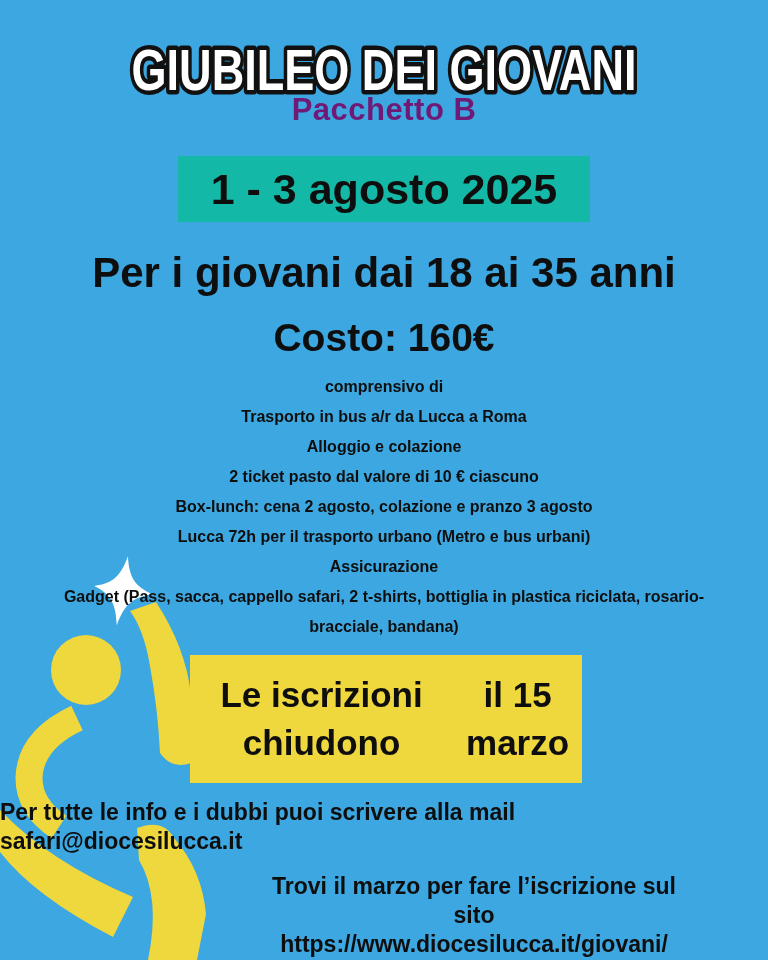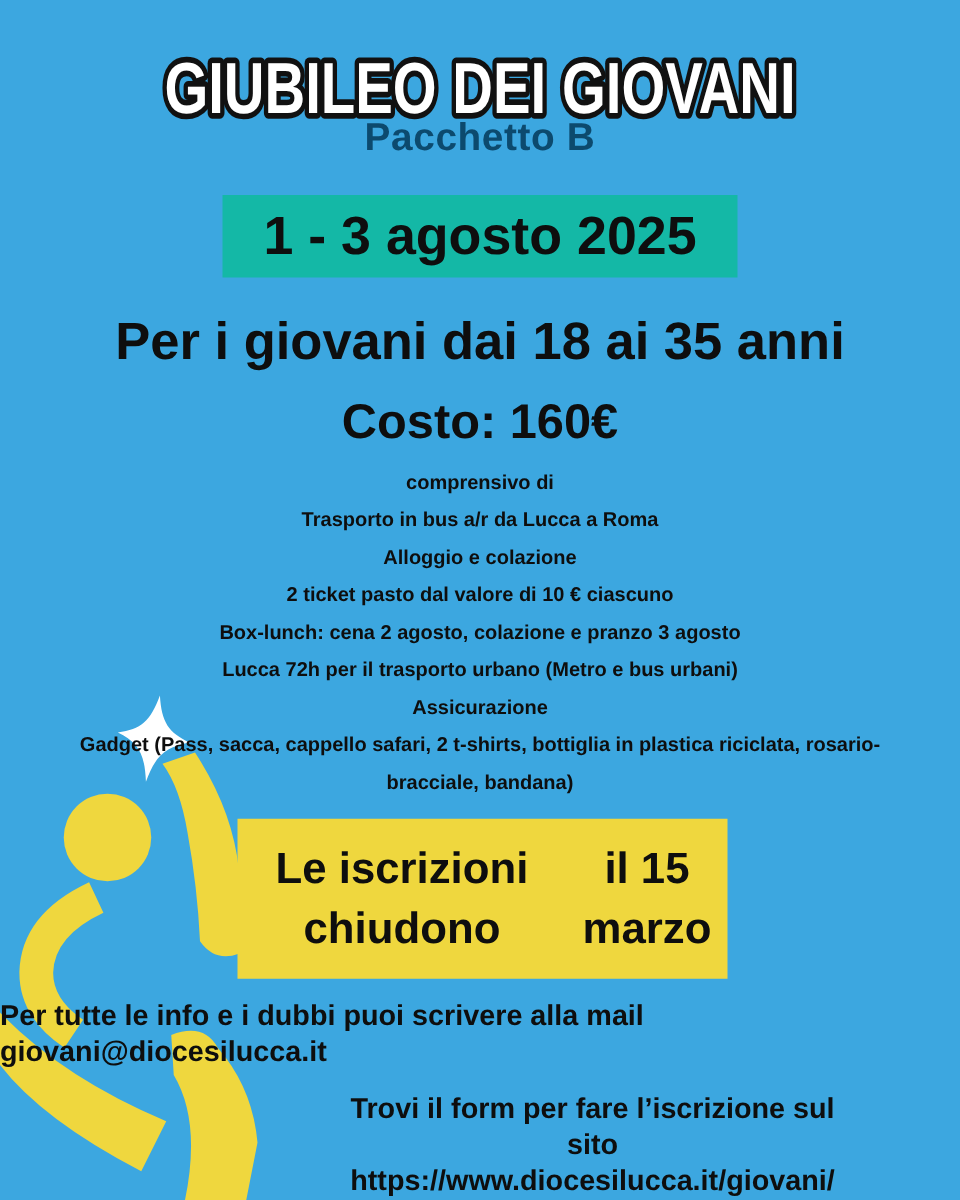--- a/index.html
+++ b/index.html
@@ -14,21 +14,21 @@
   .logo-svg { position:absolute; left:0; top:0; z-index:0; }
 
   .title-svg { position:absolute; left:0; top:14px; width:768px; height:96px; z-index:1; }
   .title-svg text {
     font-family:"Liberation Sans", sans-serif;
     font-weight:bold;
   }
   .subtitle {
     position:absolute; top:92px; left:0; width:768px; z-index:1;
     text-align:center; font-size:31px; font-weight:bold;
-    color:#0c4a6e; letter-spacing:0.5px;
+    color:#701a75; letter-spacing:0.5px;
   }
   .date-badge {
     position:absolute; left:178px; top:156px; width:412px; height:66px; z-index:1;
     background:#14b8a6;
     display:flex; align-items:center; justify-content:center;
     font-size:43px; font-weight:bold; letter-spacing:0px;
   }
   .audience {
     position:absolute; top:249px; left:0; width:768px; z-index:1;
     text-align:center; font-size:42px; font-weight:bold;
@@ -106,21 +106,21 @@
     </ul>
   </div>
 
   <div class="deadline-box">
     <div>Le iscrizioni chiudono</div>
     <div>il 15 marzo</div>
   </div>
 
   <div class="contact-mail">
     <div>Per tutte le info e i dubbi puoi scrivere alla mail</div>
-    <div>giovani@diocesilucca.it</div>
+    <div>safari@diocesilucca.it</div>
   </div>
 
   <div class="contact-site">
-    <div>Trovi il form per fare l’iscrizione sul sito</div>
+    <div>Trovi il marzo per fare l’iscrizione sul sito</div>
     <div>https://www.diocesilucca.it/giovani/</div>
   </div>
 
 </div>
 
 </body></html>

